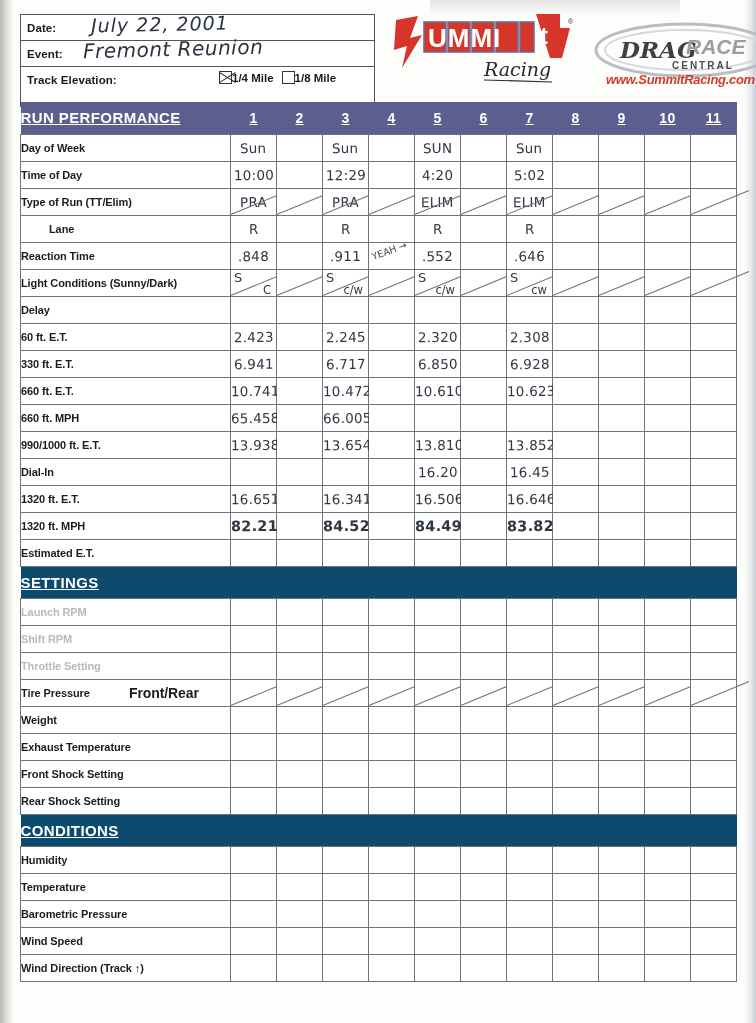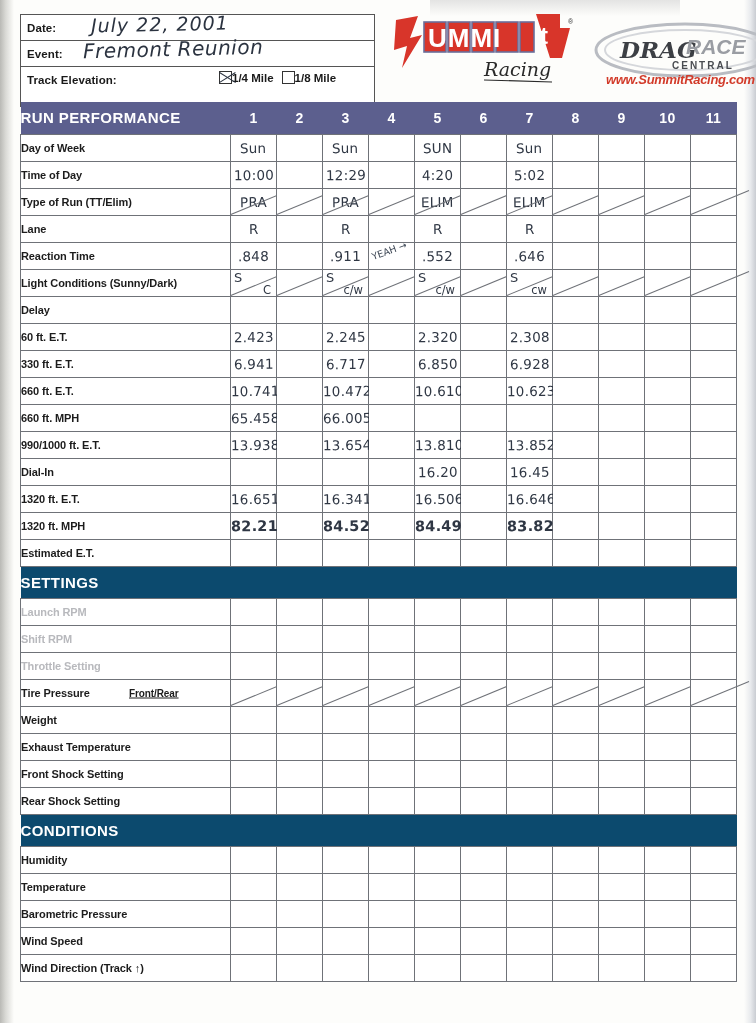--- a/index.html
+++ b/index.html
@@ -112,20 +112,21 @@
   .band td {
     background: #5c5f8e;
     color: #ffffff;
     font-size: 15px;
     font-weight: bold;
     letter-spacing: .4px;
     height: 32px;
     border: none;
     text-align: left;
     padding-left: 8px;
+    text-decoration: underline;
   }
   .band td.numhead {
     text-align: center;
     padding-left: 0;
     font-size: 14px;
   }
   .band-sub td {
     background: #0c4a6e;
   }
 
@@ -191,21 +192,21 @@
   .wmark {
     position: absolute; left: 50%; top: 50%;
     transform: translate(-50%,-42%);
     font-family: "DejaVu Sans", sans-serif;
     font-size: 22px; color: #2f3744;
     line-height: 1;
   }
   .tirelbl {
     position: absolute; left: 108px; top: 50%;
     transform: translateY(-50%);
-    font-size: 10px; font-weight: bold; color: #1c1c1c; text-decoration: underline;
+    font-size: 14px; font-weight: bold; color: #1c1c1c;
   }
 </style>
 </head>
 <body>
 
 <div id="page">
 
   <div id="left-shadow"></div>
   <div id="right-shadow"></div>
   <div id="top-smudge"></div>
@@ -324,21 +325,21 @@
           <td class="cell diag"></td>
           <td class="cell diag"><span class="val">ELIM</span></td>
           <td class="cell diag"></td>
           <td class="cell diag"><span class="val">ELIM</span></td>
           <td class="cell diag"></td>
           <td class="cell diag"></td>
           <td class="cell diag"></td>
           <td class="cell diag"></td>
         </tr>
         <tr>
-          <td class="lbl" style="position: relative;">Lane</td>
+          <td class="lbl" style="position: relative; padding-left: 28px;">Lane</td>
           <td class="cell"><span class="val">R</span></td>
           <td class="cell"></td>
           <td class="cell"><span class="val">R</span></td>
           <td class="cell"></td>
           <td class="cell"><span class="val">R</span></td>
           <td class="cell"></td>
           <td class="cell"><span class="val">R</span></td>
           <td class="cell"></td>
           <td class="cell"></td>
           <td class="cell"></td>

